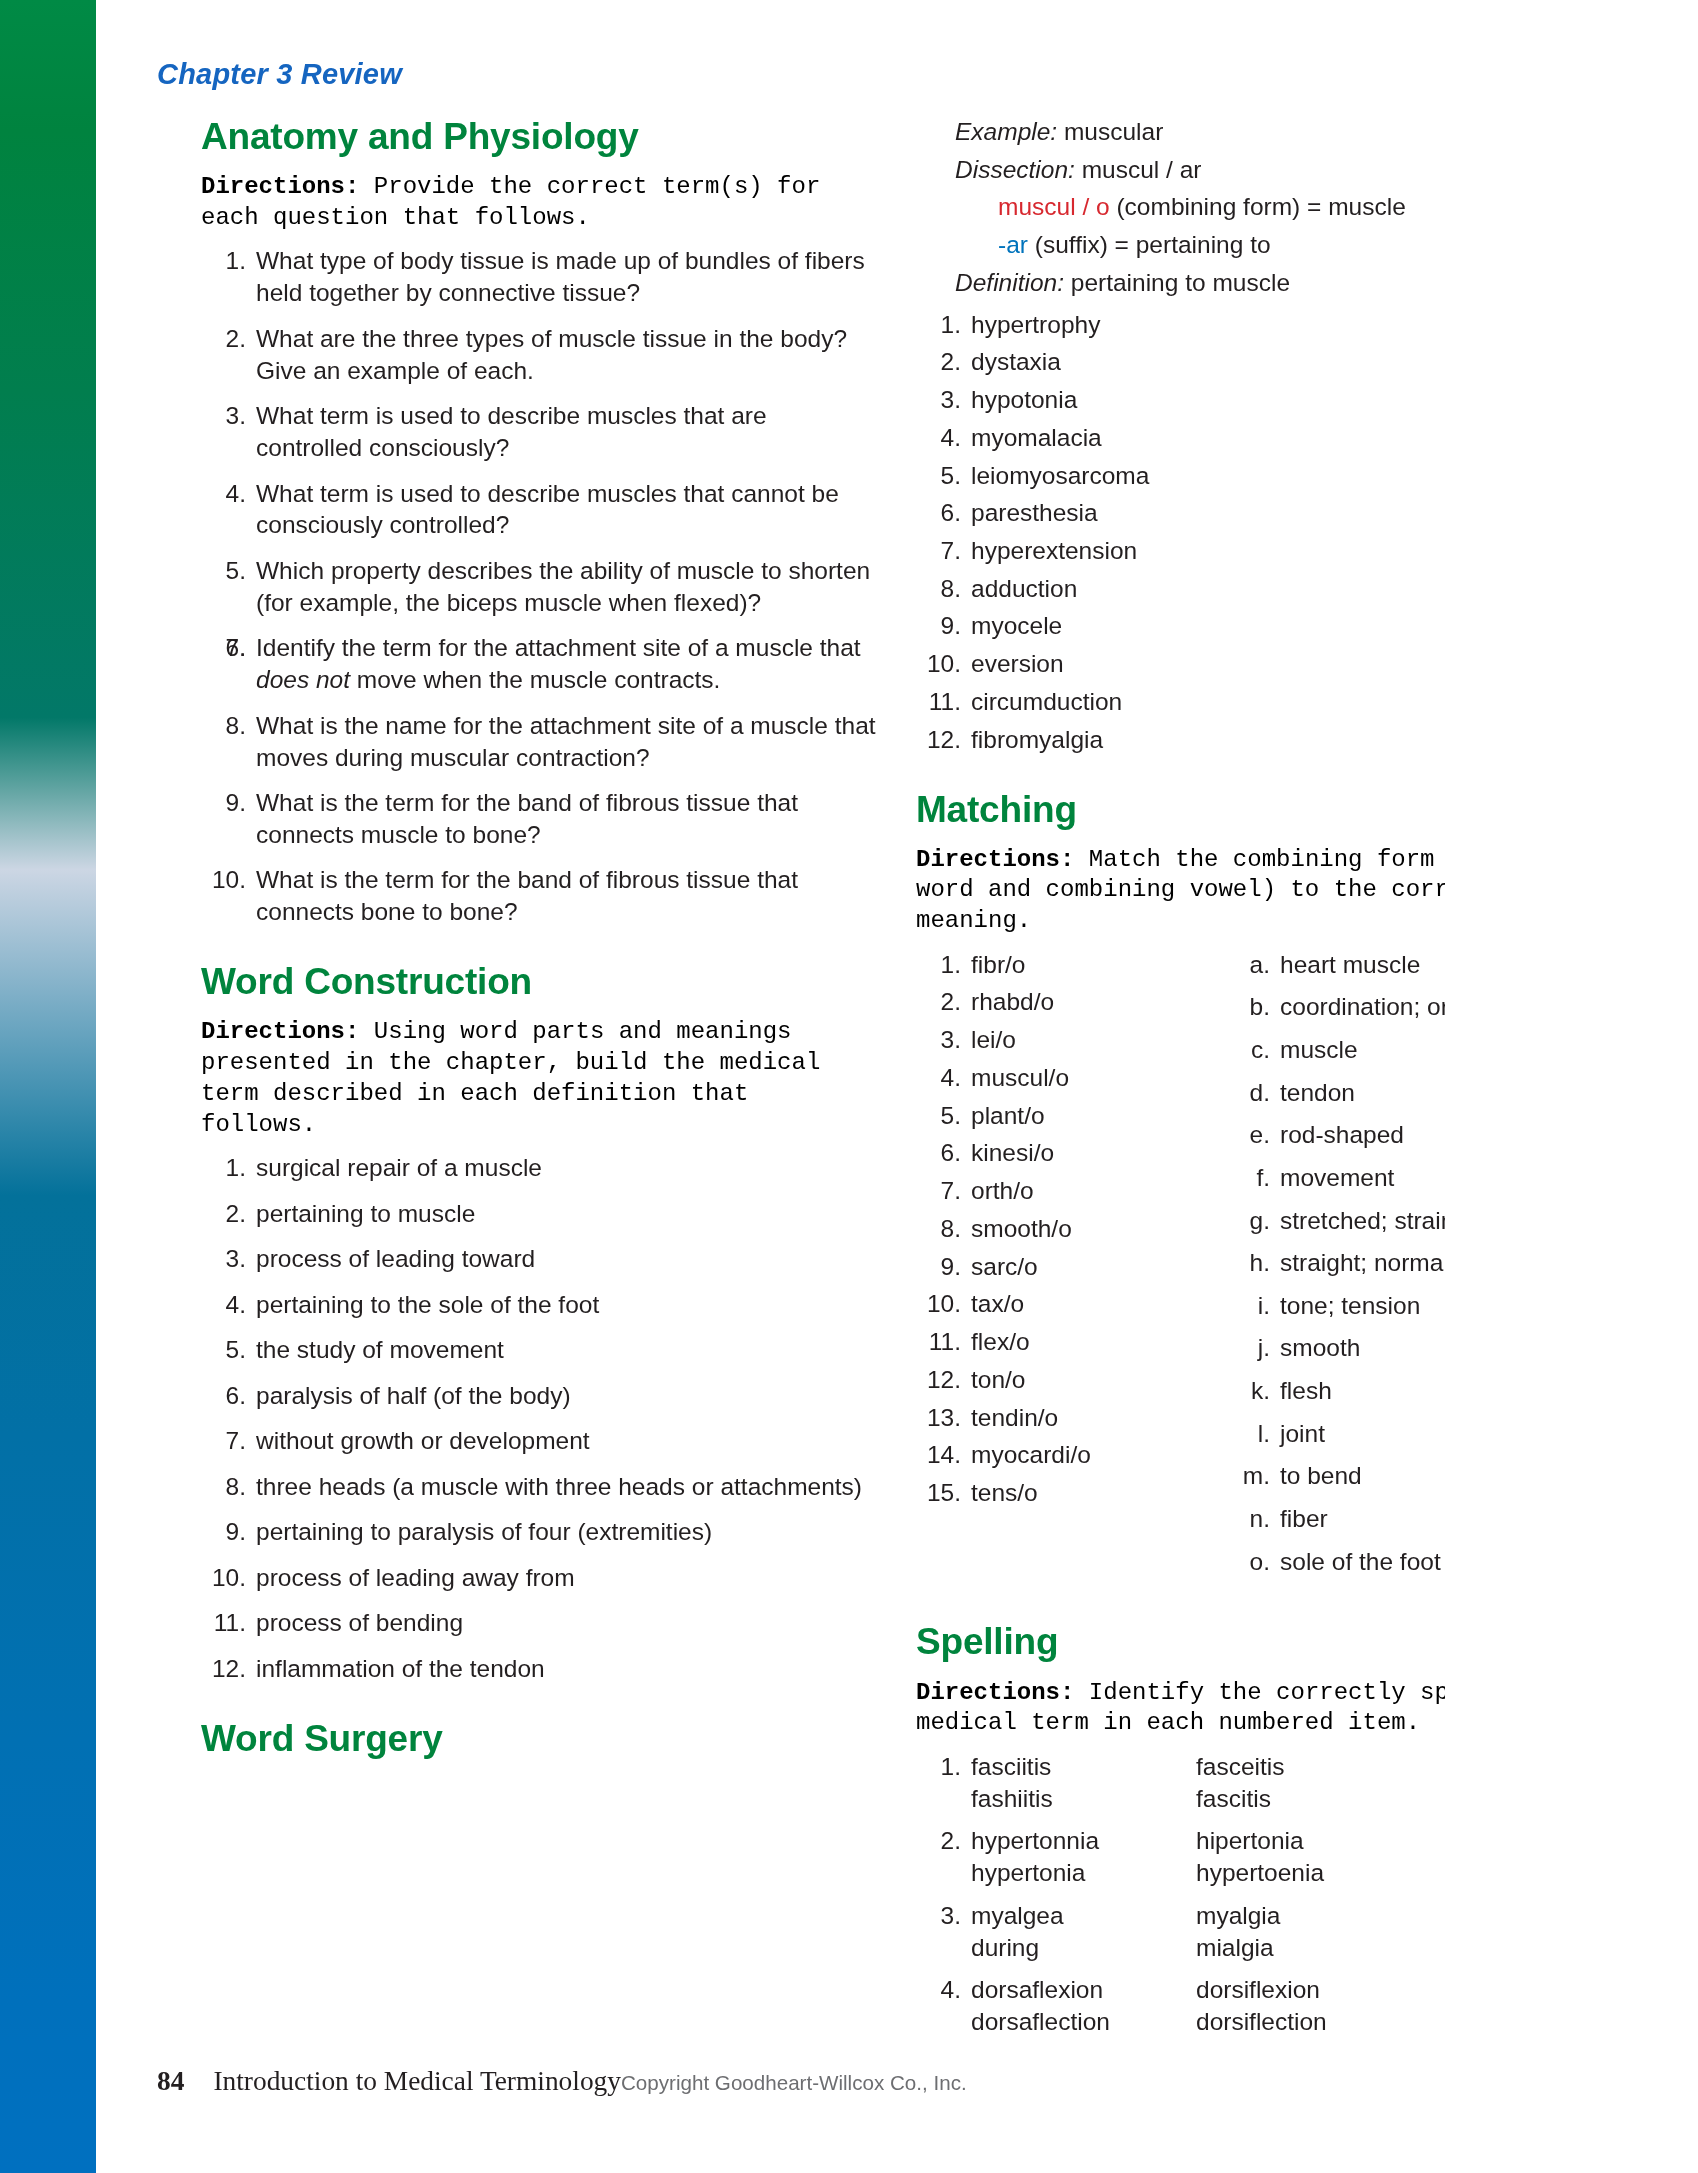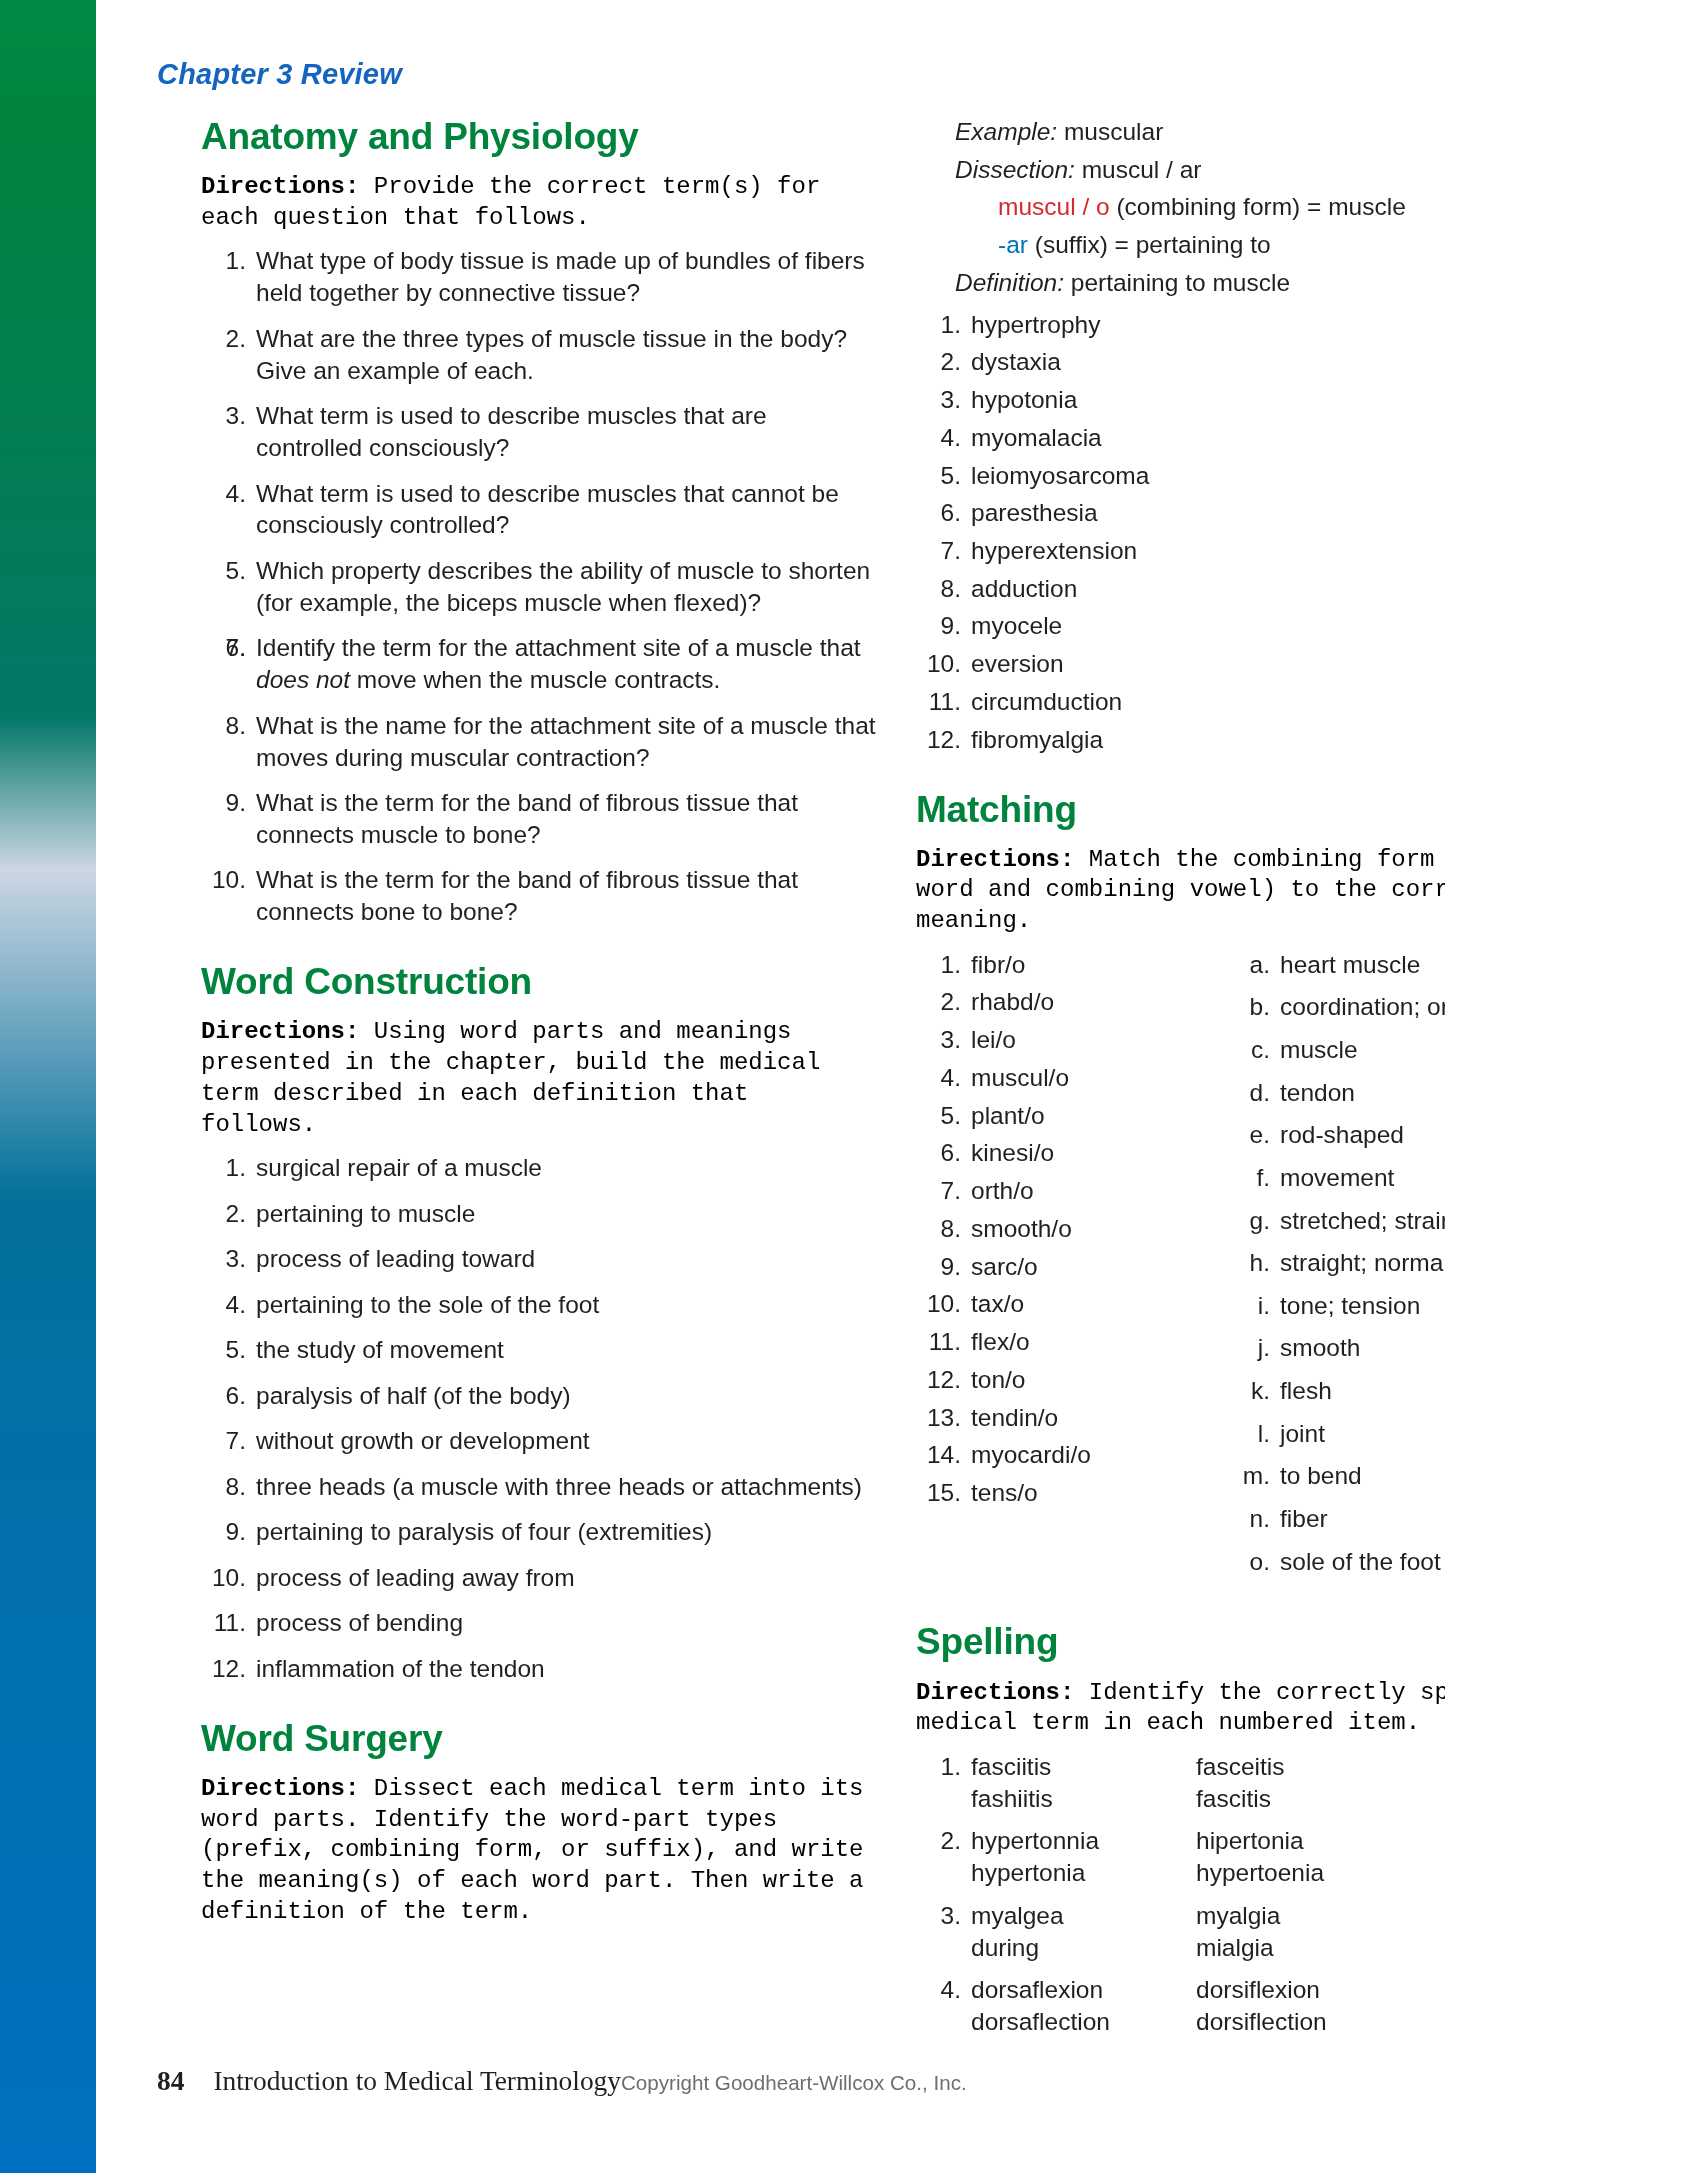--- a/index.html
+++ b/index.html
@@ -221,23 +221,20 @@
           <li><span class="num">7.</span><span>without growth or development</span></li>
           <li><span class="num">8.</span><span>three heads (a muscle with three heads or attachments)</span></li>
           <li><span class="num">9.</span><span>pertaining to paralysis of four (extremities)</span></li>
           <li><span class="num">10.</span><span>process of leading away from</span></li>
           <li><span class="num">11.</span><span>process of bending</span></li>
           <li><span class="num">12.</span><span>inflammation of the tendon</span></li>
         </ol>
 
         <h2 class="section-head tight-top">Word Surgery</h2>
 
-        <p class="directions">
-          <b>Directions:</b><span> Dissect each medical term into its word parts. Identify the word-part types (prefix, combining form, or suffix), and write the meaning(s) of each word part. Then write a definition of the term.</span>
-        </p>
 
       </div>
 
       <div class="col-right">
 
         <div class="example-block">
           <div class="row">
             <span class="it">Example:</span><span> muscular</span>
           </div>
           <div class="row">

